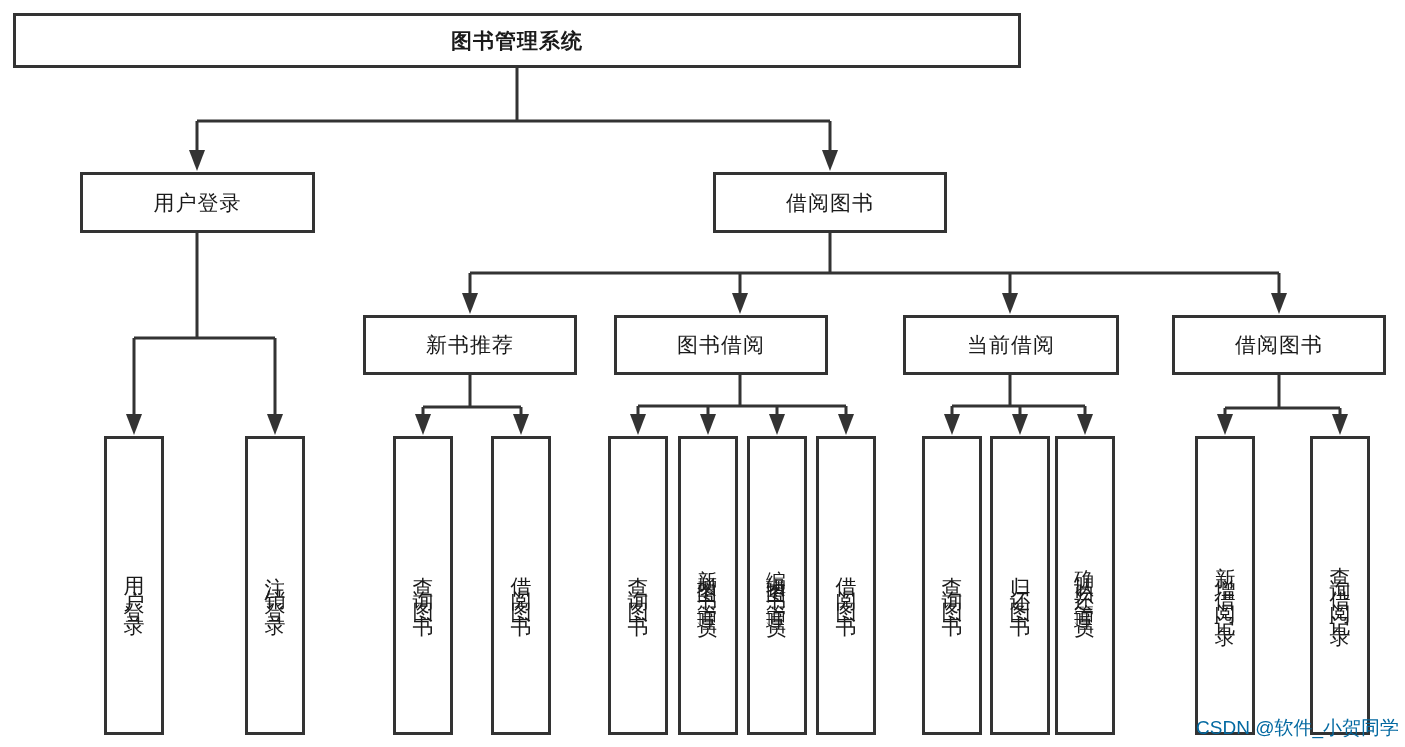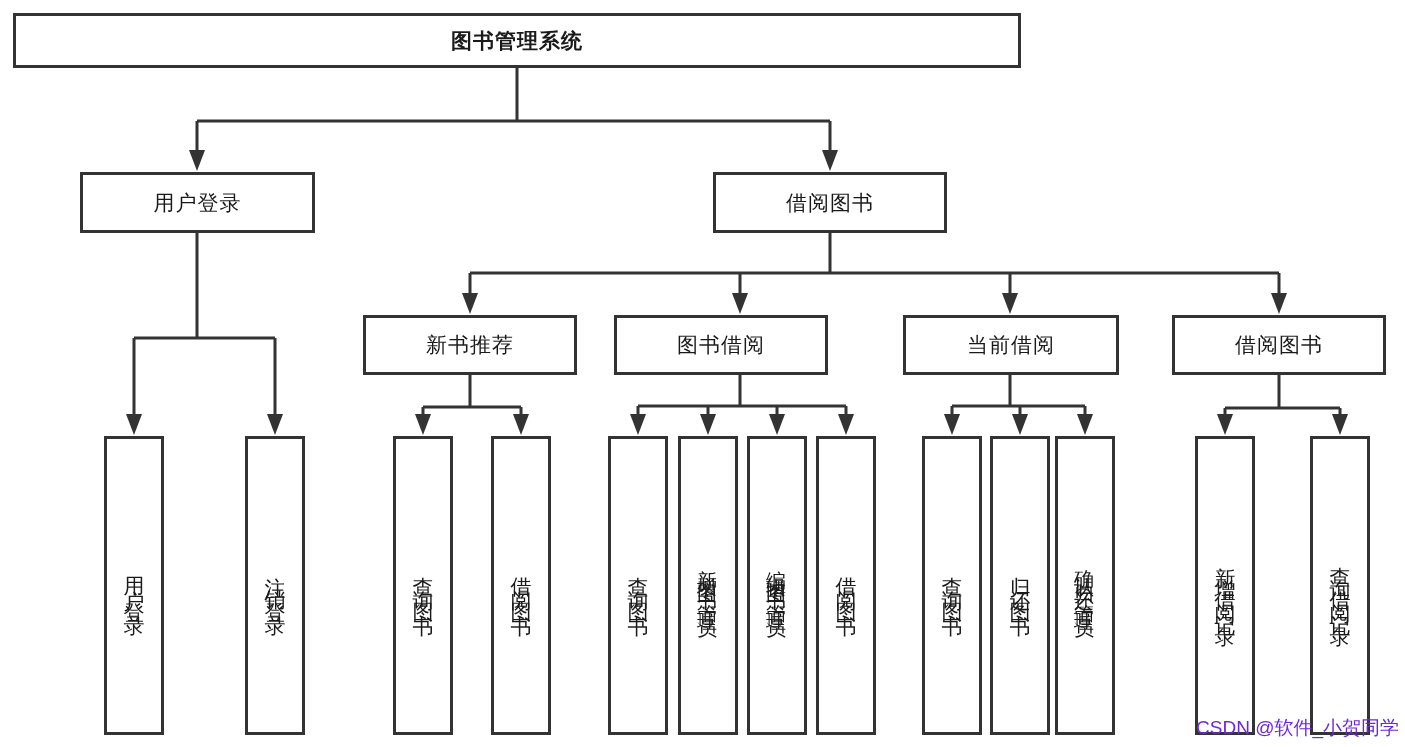--- a/index.html
+++ b/index.html
@@ -41,21 +41,21 @@
   .v-m{font-size:21px;letter-spacing:12px;}
   .v-l{font-size:20px;letter-spacing:7px;}
   .l-1{left:104px;}  .l-2{left:245px;}
   .l-3{left:393px;}  .l-4{left:491px;}
   .l-5{left:608px;}  .l-6{left:678px;}  .l-7{left:747px;}  .l-8{left:816px;}
   .l-9{left:922px;}  .l-10{left:990px;} .l-11{left:1055px;}
   .l-12{left:1195px;}.l-13{left:1310px;}
   .watermark{
     position:absolute;
     left:1183px;top:715px;width:216px;
-    font-size:19px;color:#6d28d9;
+    font-size:19px;color:#0369a1;
     text-align:right;white-space:nowrap;
   }
 </style>
 </head>
 <body>
 
 <div class="canvas">
 
   <svg class="wires" viewBox="0 0 1405 747" xmlns="http://www.w3.org/2000/svg">
     <path d="M517 68 V121 M197 121 H830 M197 121 V156 M830 121 V156

